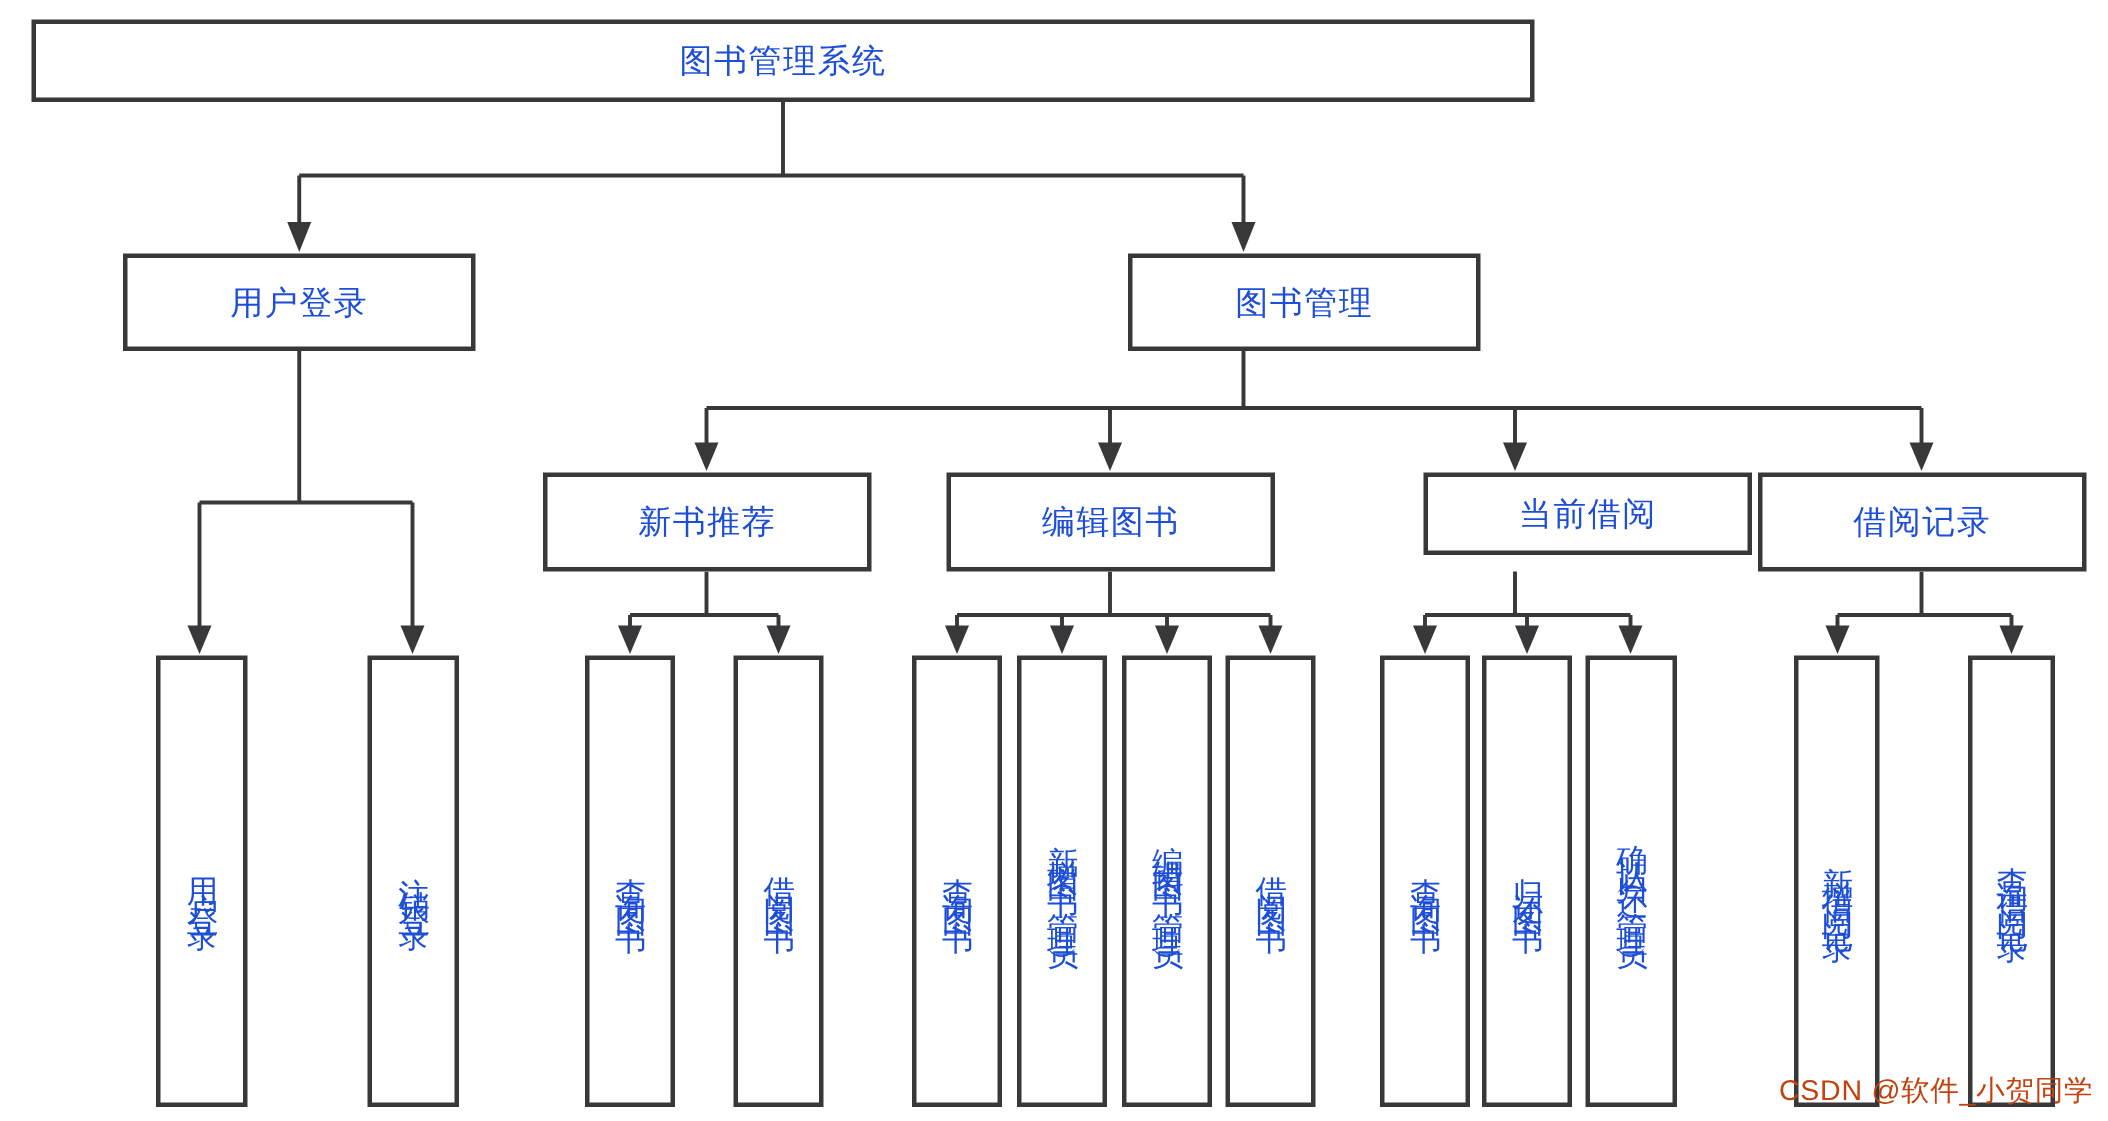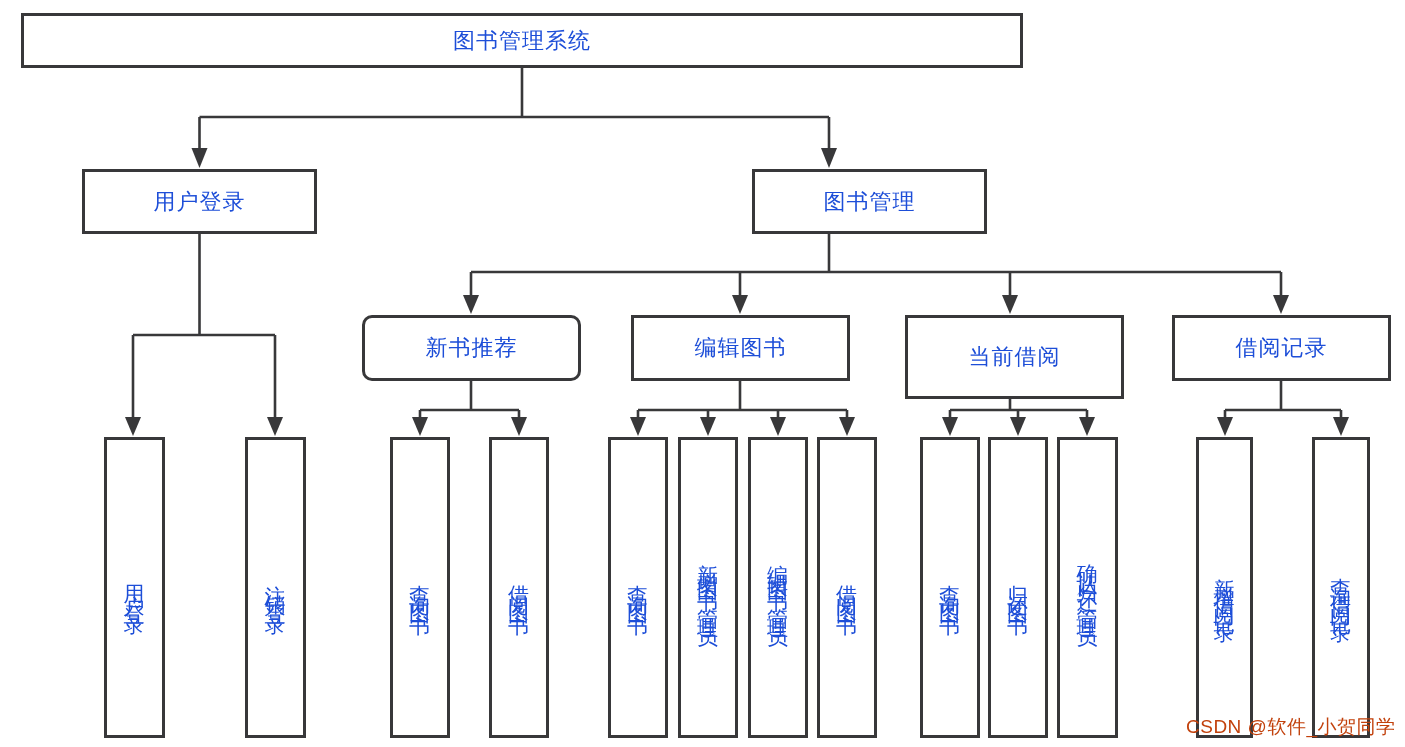--- a/index.html
+++ b/index.html
@@ -83,23 +83,23 @@
       <polygon points="1217,417 1233,417 1225,436"></polygon>
       <polygon points="1333,417 1349,417 1341,436"></polygon>
     </g>
   </svg>
 
   <div class="box" style="left:21px;top:13px;width:1002px;height:55px;">图书管理系统</div>
 
   <div class="box" style="left:82px;top:169px;width:235px;height:65px;">用户登录</div>
   <div class="box" style="left:712px;top:169px;width:235px;height:65px;margin-left:40px;">图书管理</div>
 
-  <div class="box" style="left:362px;top:315px;width:219px;height:66px;border-radius:10px;">新书推荐</div>
+  <div class="box" style="left:362px;top:315px;width:219px;height:66px;">新书推荐</div>
   <div class="box" style="left:631px;top:315px;width:219px;height:66px;">编辑图书</div>
-  <div class="box" style="left:905px;top:315px;width:219px;height:84px;">当前借阅</div>
+  <div class="box" style="left:949px;top:315px;width:219px;height:55px;">当前借阅</div>
   <div class="box" style="left:1172px;top:315px;width:219px;height:66px;">借阅记录</div>
 
   <div class="box leaf" style="left:104px;top:437px;width:61px;height:301px;">用户登录</div>
   <div class="box leaf" style="left:245px;top:437px;width:61px;height:301px;">注销登录</div>
 
   <div class="box leaf" style="left:390px;top:437px;width:60px;height:301px;">查询图书</div>
   <div class="box leaf" style="left:489px;top:437px;width:60px;height:301px;">借阅图书</div>
 
   <div class="box leaf" style="left:608px;top:437px;width:60px;height:301px;">查询图书</div>
   <div class="box leaf long" style="left:678px;top:437px;width:60px;height:301px;">新增图书（管理员）</div>

